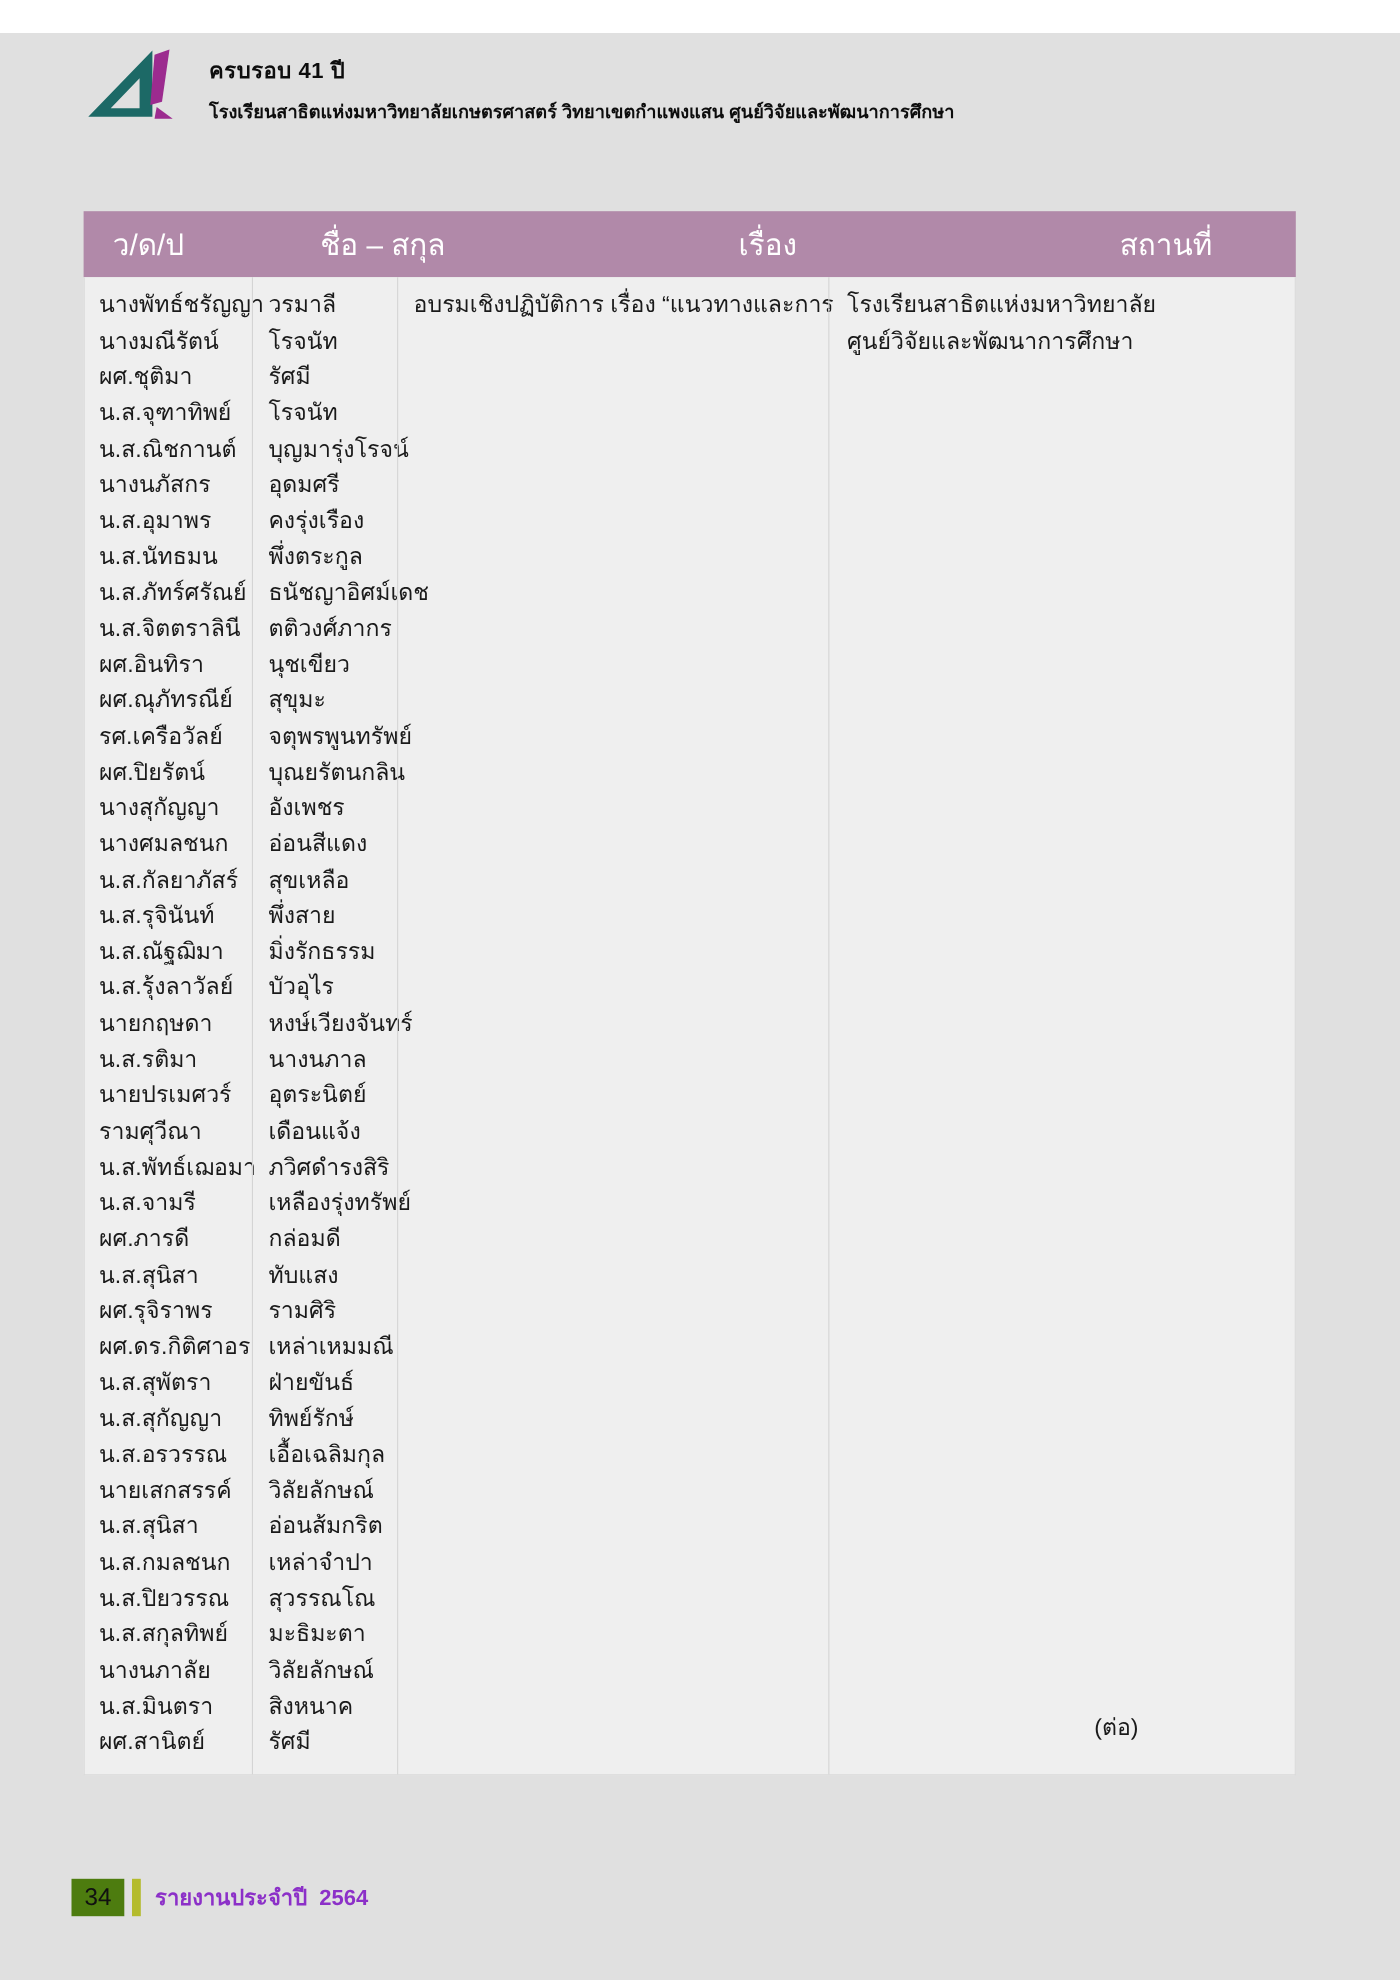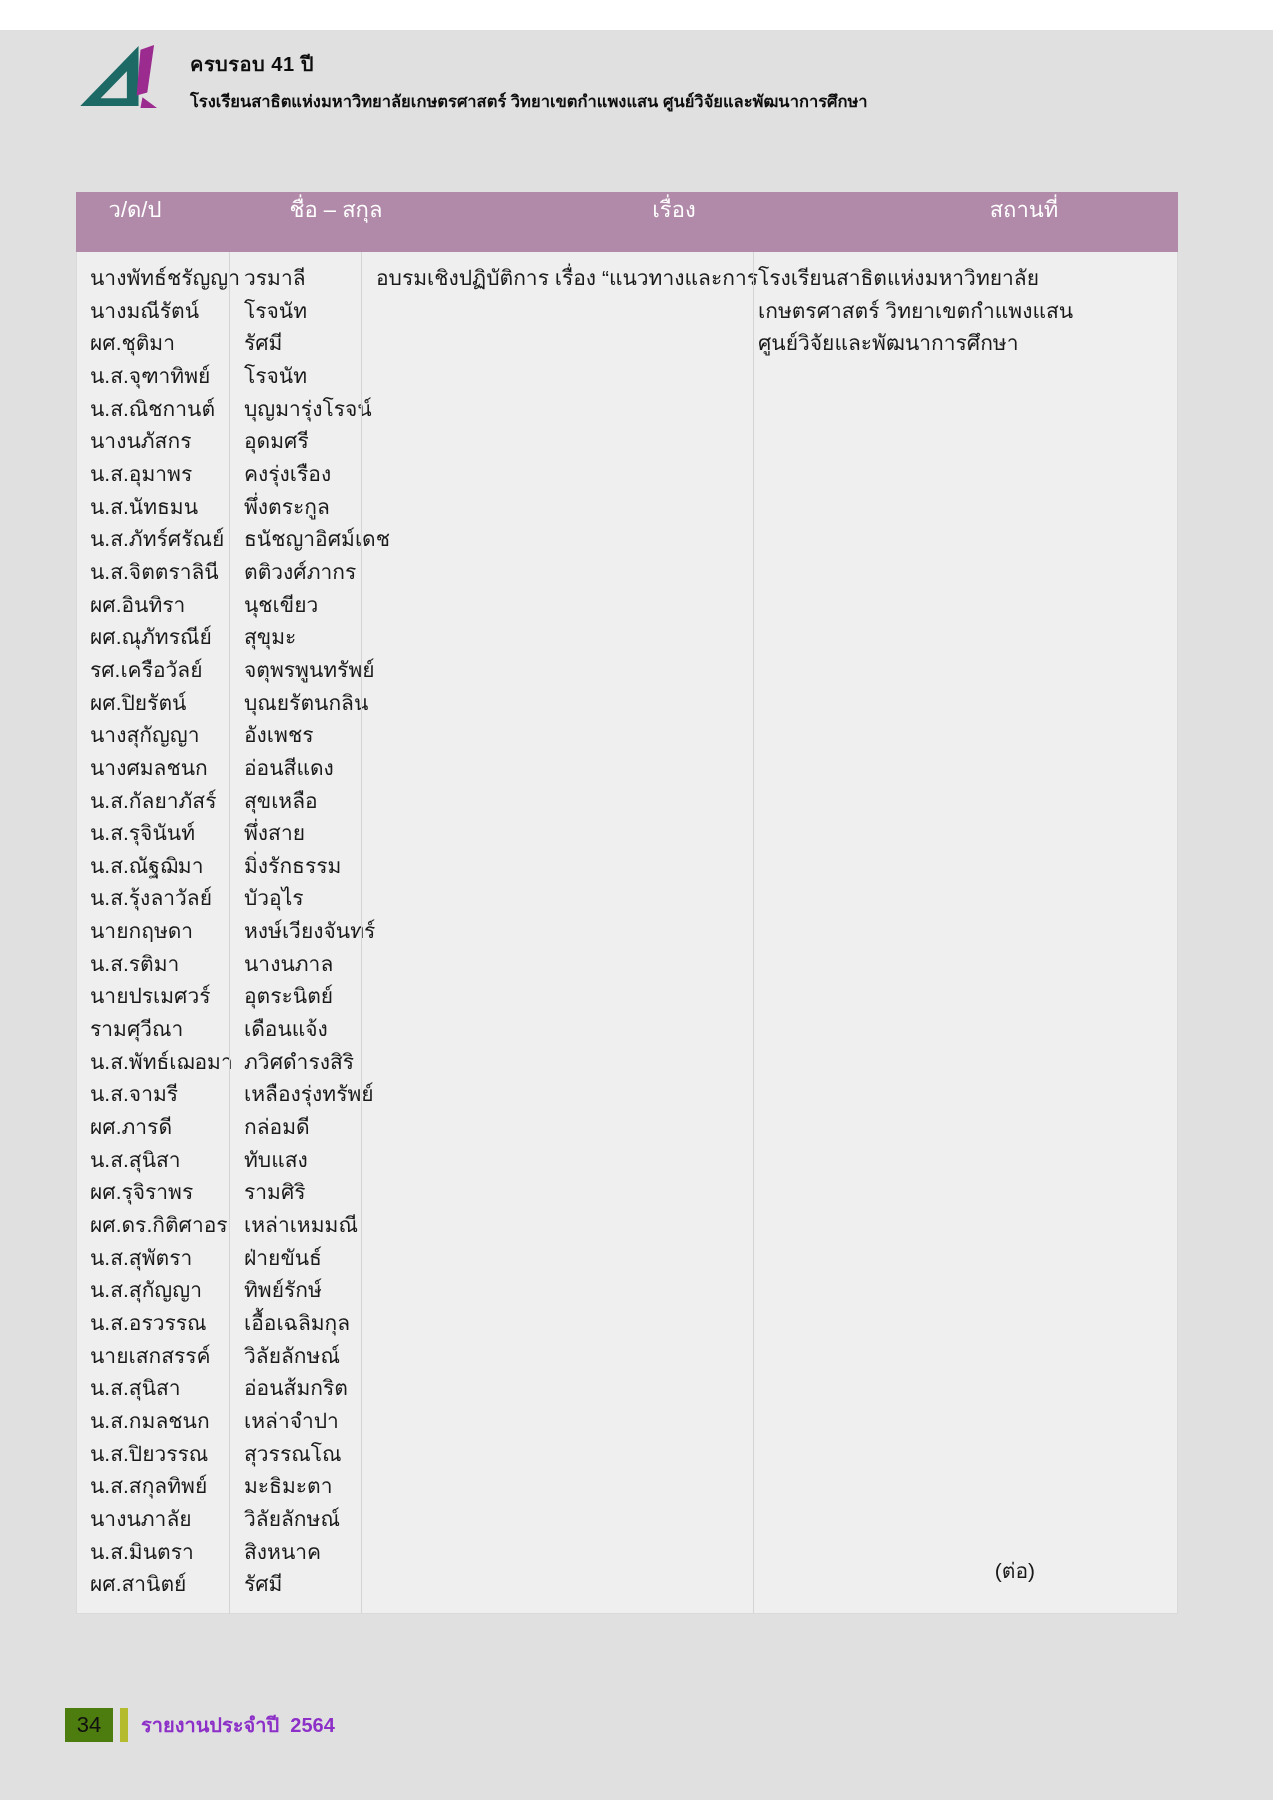--- a/index.html
+++ b/index.html
@@ -18,42 +18,42 @@
   .brand-logo{position:absolute;left:0;top:2px;width:90px;height:68px;}
   .brand-text{position:absolute;left:112px;top:8px;width:900px;}
   .brand-title{font-size:20px;font-weight:800;color:#0d0d0d;letter-spacing:0.5px;}
   .brand-subtitle{margin-top:8px;font-size:16.5px;font-weight:700;color:#0d0d0d;}
 
   
   .doc-table{position:absolute;left:76px;top:192px;width:1102px;}
   .thead{
     display:flex;width:1102px;height:60px;
     background:#b189a9;color:#ffffff;
-    font-size:22px;align-items:flex-start;text-align:center;
+    font-size:27px;align-items:center;text-align:center;gap:12px;
   }
   .th{flex:none;}
   .th-date{width:118px;}
   .th-name{width:284px;}
   .th-subject{width:392px;}
   .th-place{width:308px;}
 
   .tbody{
     position:relative;display:flex;width:1100px;height:1361px;
     background:#efefef;
     border:1px solid #d9d9d9;border-top:none;
     font-size:21px;line-height:32.65px;
     box-sizing:content-box;
   }
   .col{flex:none;padding-top:10px;box-sizing:border-box;}
   .col + .col{border-left:1px solid #d4d4d4;}
   .col-date{width:118px;text-align:center;}
   .col-first{width:152px;padding-left:13px;}
   .col-last{width:132px;padding-left:14px;}
   .col-subject{width:392px;padding-left:14px;padding-right:10px;}
-  .col-place{width:306px;padding-left:4px;position:relative;}
+  .col-place{width:306px;padding-left:16px;position:relative;}
   .bline{white-space:nowrap;}
   .continued{
     position:absolute;right:24px;top:1303px;
     font-size:21px;color:#1a1a1a;
   }
 
   
   .footer{position:absolute;left:65px;top:1708px;height:34px;display:flex;align-items:center;}
   .page-badge{
     width:48px;height:34px;background:#b4bb2d;
@@ -181,21 +181,20 @@
           <div class="bline">สิงหนาค</div>
           <div class="bline">รัศมี</div>
         </div>
 
       <div class="col col-subject">
         <div class="bline">อบรมเชิงปฏิบัติการ เรื่อง “แนวทางและการ</div>
       </div>
 
       <div class="col col-place">
         <div class="bline">โรงเรียนสาธิตแห่งมหาวิทยาลัย</div>
-        <div class="bline">เกษตรศาสตร์ วิทยาเขตกำแพงแสน</div>
         <div class="bline">ศูนย์วิจัยและพัฒนาการศึกษา</div>
         <div class="continued">(ต่อ)</div>
       </div>
     </div>
   </div>
 
   <div class="footer">
     <div class="page-badge" style="background: #4d7c0f;">34</div>
     <div class="footer-bar" style="background: rgb(180, 187, 45);"></div>
     <div class="footer-label" style="color: rgb(140, 48, 200);">รายงานประจำปี  2564</div>

